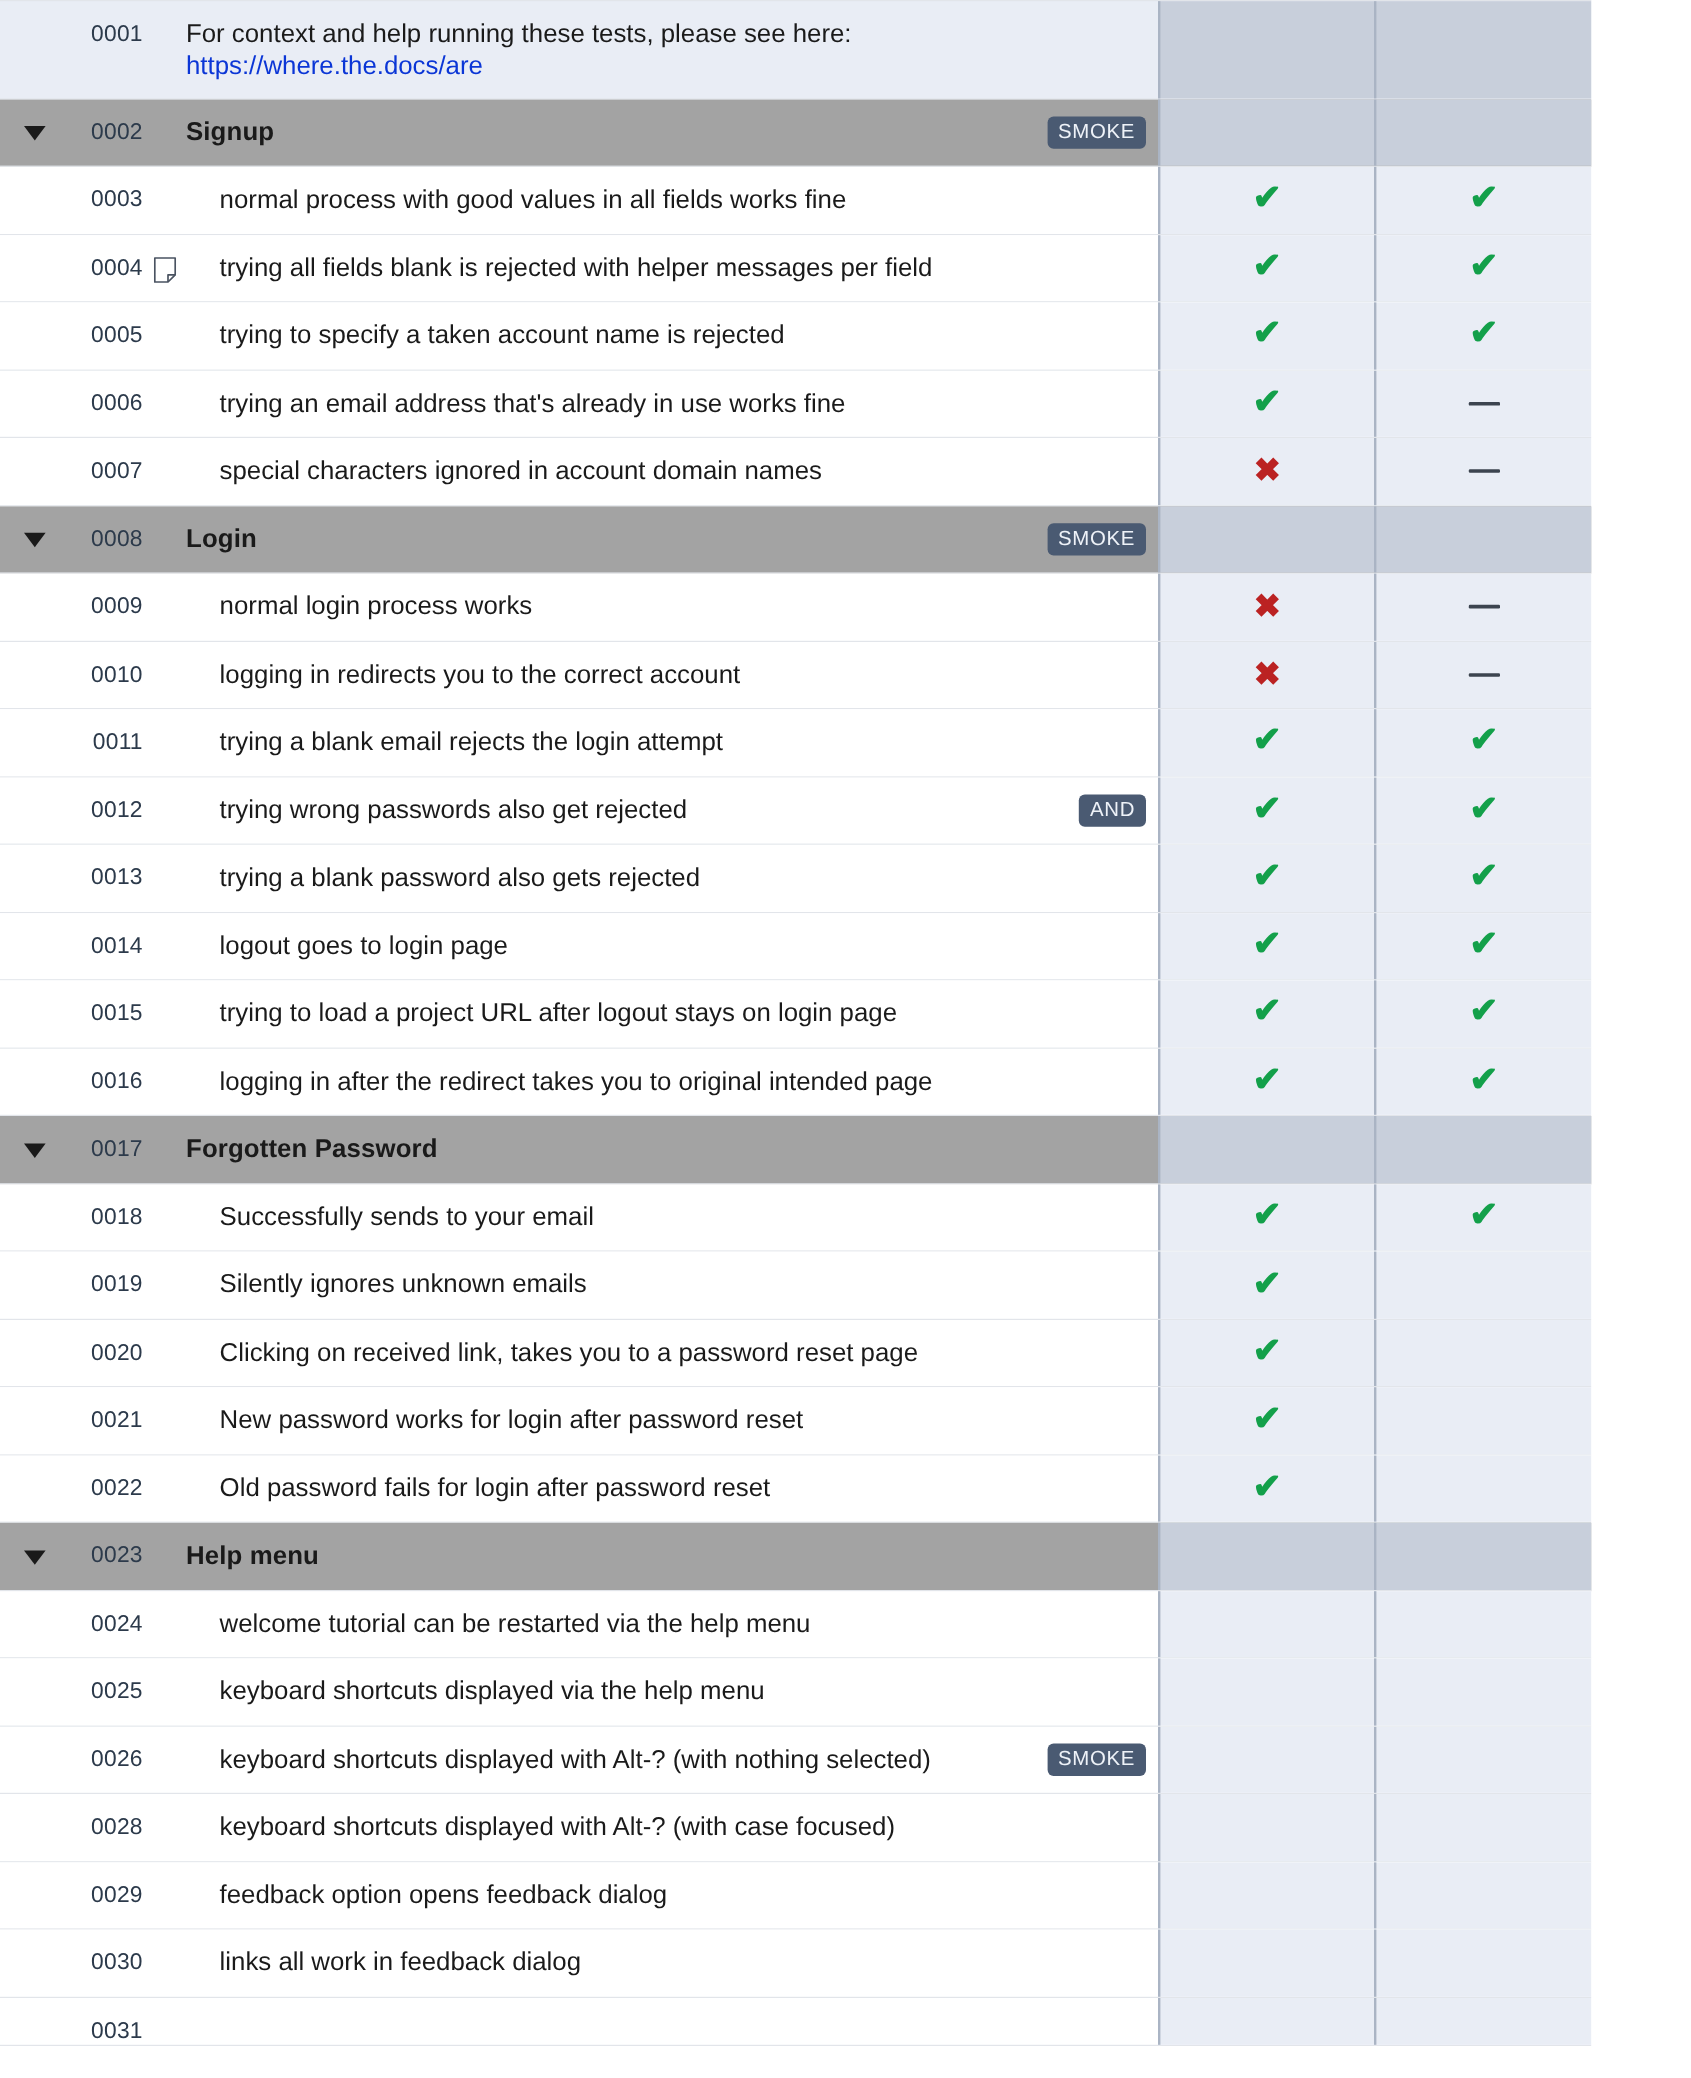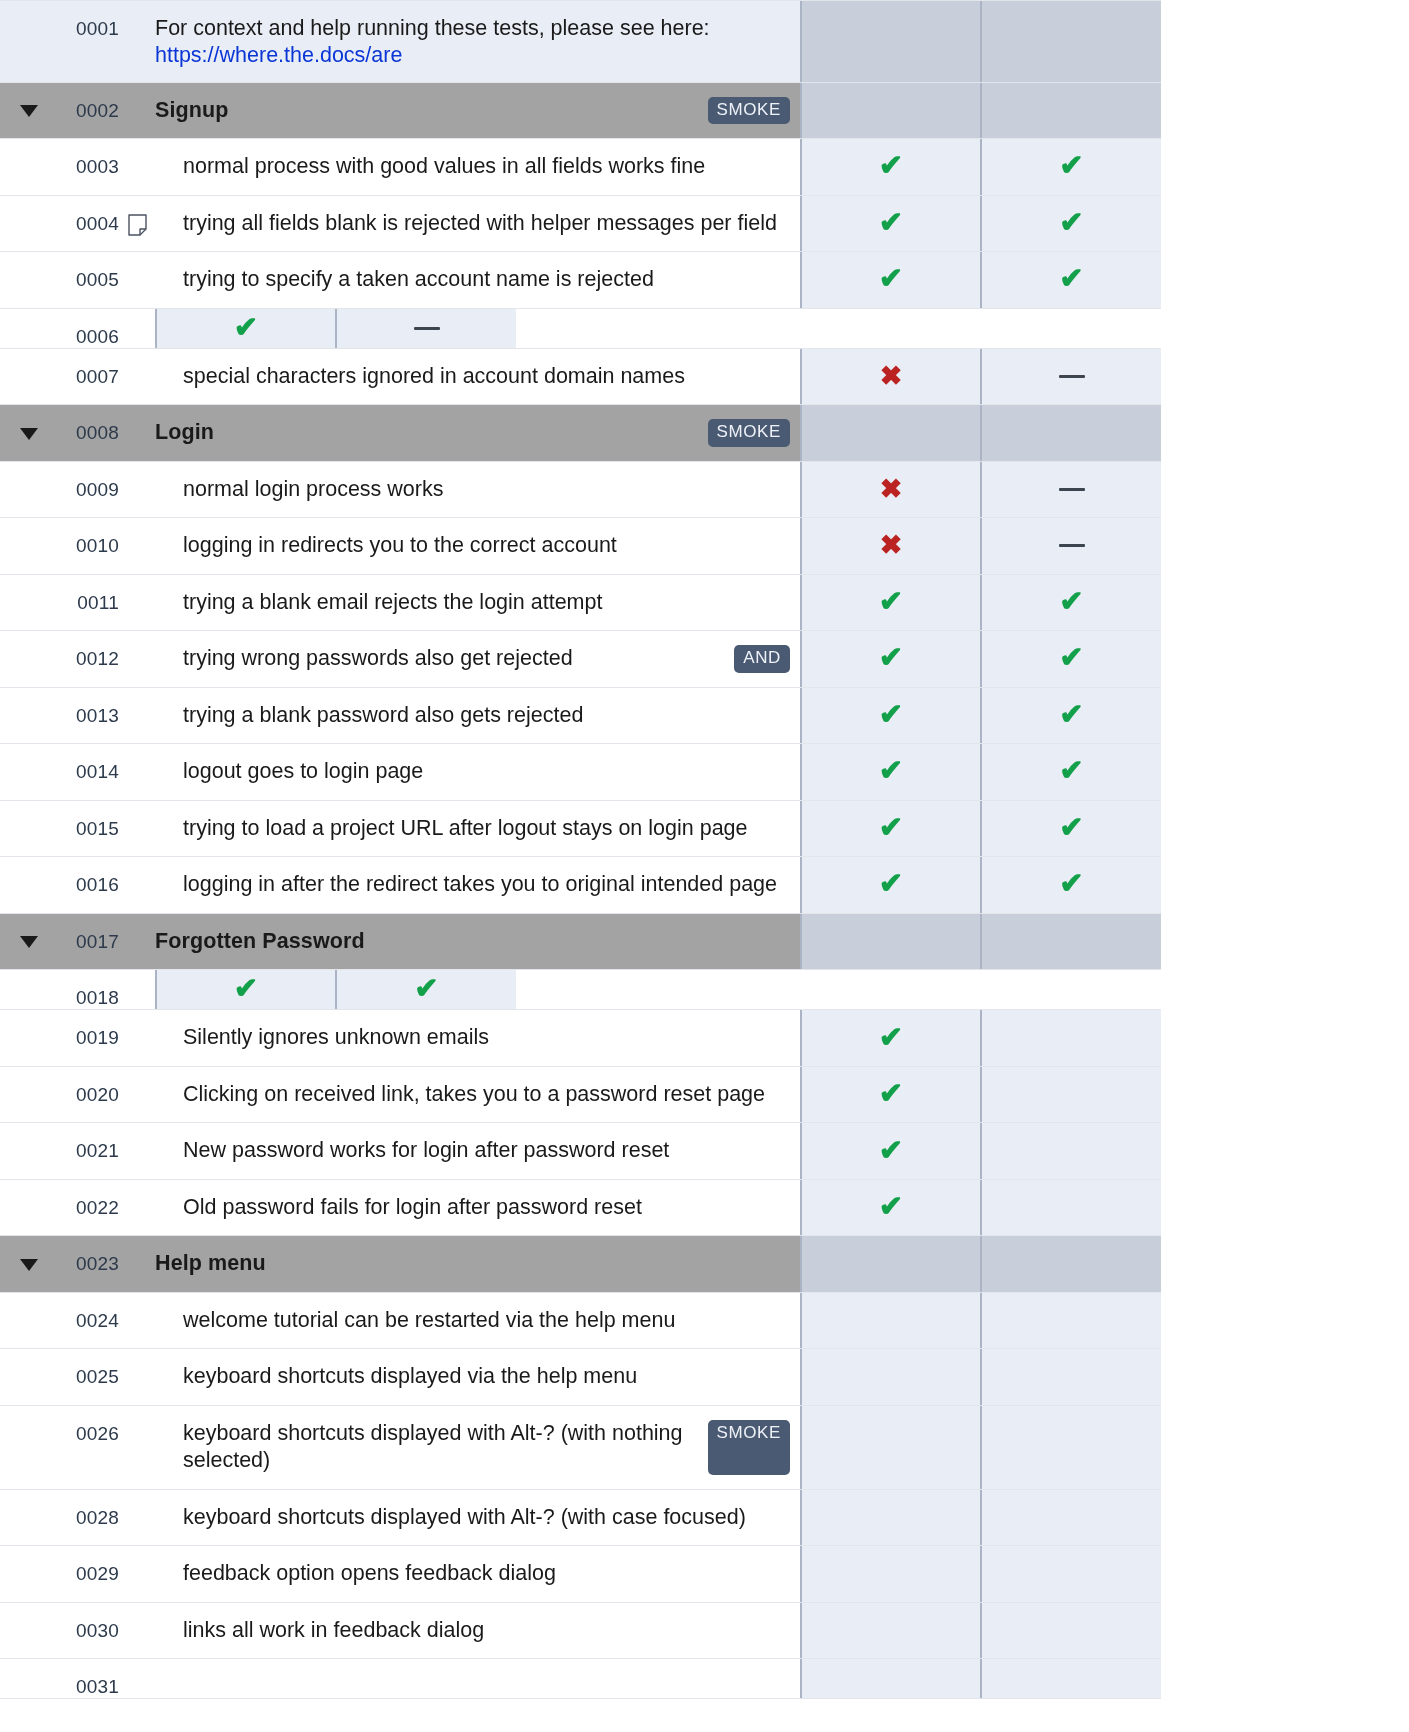--- a/index.html
+++ b/index.html
@@ -13,21 +13,21 @@
     width: 1409px;
     min-height: 1732px;
     position: relative;
     background: #ffffff;
     overflow: hidden;
   }
 
   
   .row {
     display: flex;
-    width: 1161px;
+    width: 1326px;
     align-items: stretch;
     border-bottom: 1px solid #e2e5ea;
     background: #ffffff;
   }
   .row:first-child { border-top: 1px solid #e2e5ea; }
 
   .c-twisty {
     width: 57px;
     flex: 0 0 57px;
     display: flex;
@@ -250,20 +250,25 @@
         <span class="mark-pass">✔</span>
       </div>
       <div class="c-res res2">
         <span class="mark-pass">✔</span>
       </div>
     </div>
     <div class="row test">
       <div class="c-twisty"></div>
       <div class="c-num">0006</div>
       <div class="c-noteicon"></div>
+      <div class="c-title">
+        <div class="c-title-inner">
+          <span class="title-text">trying an email address that's already in use works fine</span>
+        </div>
+      </div>
       <div class="c-res res1">
         <span class="mark-pass">✔</span>
       </div>
       <div class="c-res res2">
         <span class="mark-na"></span>
       </div>
     </div>
     <div class="row test">
       <div class="c-twisty"></div>
       <div class="c-num">0007</div>
@@ -443,20 +448,25 @@
         <span class="mark-empty"></span>
       </div>
       <div class="c-res res2">
         <span class="mark-empty"></span>
       </div>
     </div>
     <div class="row test">
       <div class="c-twisty"></div>
       <div class="c-num">0018</div>
       <div class="c-noteicon"></div>
+      <div class="c-title">
+        <div class="c-title-inner">
+          <span class="title-text">Successfully sends to your email</span>
+        </div>
+      </div>
       <div class="c-res res1">
         <span class="mark-pass">✔</span>
       </div>
       <div class="c-res res2">
         <span class="mark-pass">✔</span>
       </div>
     </div>
     <div class="row test">
       <div class="c-twisty"></div>
       <div class="c-num">0019</div>

